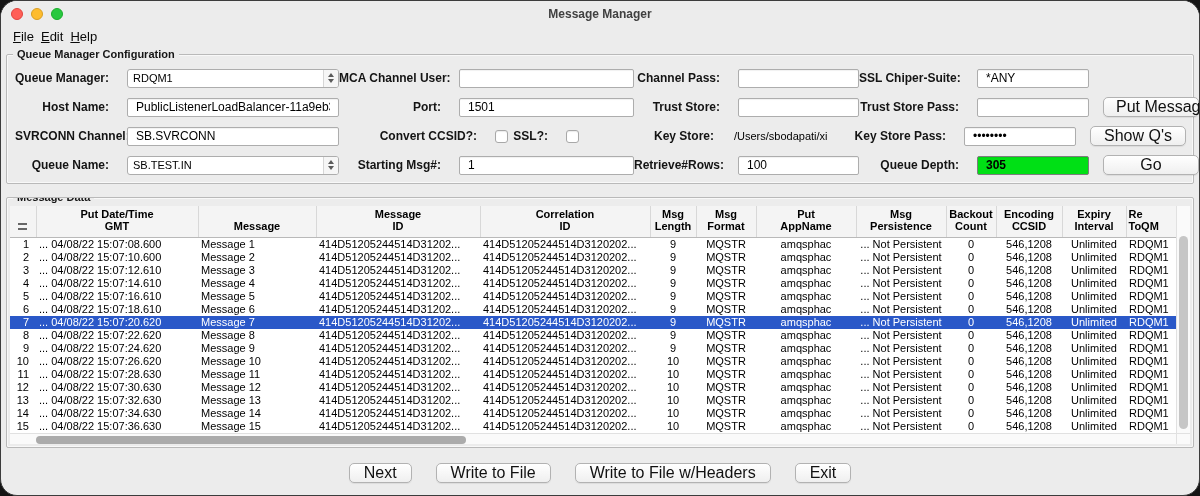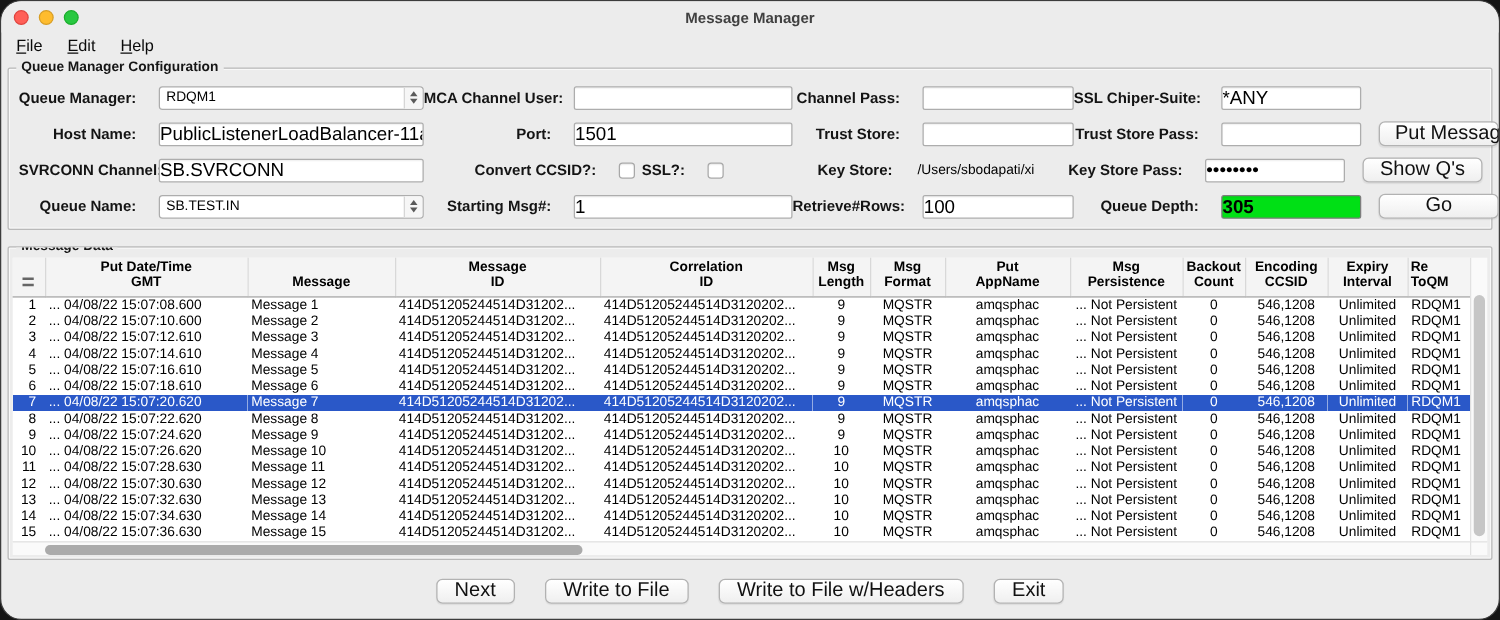--- a/index.html
+++ b/index.html
@@ -11,37 +11,37 @@
   }
   
   .titlebar { height:25px; flex:none; position:relative; display:flex; align-items:center; justify-content:center; background:#ececec; }
   .traffic { position:absolute; left:10px; top:7px; display:flex; gap:8px; }
   .light { width:12px; height:12px; border-radius:50%; }
   .light.red   { background:#ff5f57; border:1px solid #e0443e; }
   .light.yellow{ background:#febc2e; border:1px solid #d89e24; }
   .light.green { background:#28c840; border:1px solid #1aad2b; }
   .win-title { font-size:12px; font-weight:bold; color:#404040; }
   
-  .menubar { height:21px; flex:none; display:flex; align-items:center; padding-left:12px; gap:20px; }
+  .menubar { height:21px; flex:none; display:flex; align-items:center; padding-left:12px; gap:7px; }
   .menu-item { font-size:13px; color:#0a0a0a; cursor:default; }
   
   .groupbox { position:relative; border:1px solid #b9b9b9; border-radius:2px;
               box-shadow:inset 0 0 0 1px rgba(255,255,255,.65); margin:0 5px; }
   .gb-title { position:absolute; top:-8px; left:6px; background:#ececec; padding:0 4px;
               font-size:11px; font-weight:bold; color:#161616; line-height:14px; }
   
   .config { margin-top:7px; flex:none; padding:13px 8px 8px 8px; display:flex; flex-direction:column; gap:9px; }
   .crow { display:flex; align-items:center; height:20px; }
   .crow > * { flex:none; }
   .lbl { font-size:12px; font-weight:bold; color:#141414; text-align:right; padding-right:18px; white-space:nowrap; overflow:hidden; }
   .lw1{width:112px} .lw2{width:120px} .lw3{width:104px} .lw4{width:118px}
   .lwcb1{width:156px} .lwcb2{width:58px} .lwks{width:153px}
   .fw1{width:212px} .fw2{width:175px} .fw3{width:121px} .fw4{width:112px} .fwks{width:114px}
   .field { height:19px; border:1px solid #adadad; background:#fff; border-radius:2px;
-           font-family:inherit; font-size:15px; color:#000; padding:0 0; outline:none;
+           font-family:inherit; font-size:12px; color:#000; padding:0 8px; outline:none;
            box-shadow:inset 0 1px 1px rgba(0,0,0,.06); }
   .plainval { font-size:11px; color:#000; padding-left:2px; white-space:nowrap; overflow:hidden; }
   .combo { display:flex; align-items:center; background:#fff; border:1px solid #adadad; border-radius:3px; height:19px; overflow:hidden; }
   .combo .val { flex:1; padding:0 5px; font-size:11px; color:#000; white-space:nowrap; overflow:hidden; }
   .combo .arrows { width:15px; height:100%; display:flex; flex-direction:column; align-items:center; justify-content:center; gap:2px; border-left:1px solid #d6d6d6; background:#f6f6f6; }
   .tri-up   { width:0; height:0; border-left:3.5px solid transparent; border-right:3.5px solid transparent; border-bottom:4px solid #5a5a5a; }
   .tri-down { width:0; height:0; border-left:3.5px solid transparent; border-right:3.5px solid transparent; border-top:4px solid #5a5a5a; }
   .checkbox { width:13px; height:13px; background:#fff; border:1px solid #a8a8a8; border-radius:3px; display:inline-block; box-shadow:inset 0 1px 1px rgba(0,0,0,.08); }
   .btn { height:20px; padding:0 12px; background:linear-gradient(#ffffff,#efefef); border:1px solid #b2b2b2;
          border-radius:5px; font-family:inherit; font-size:16px; color:#111; box-shadow:0 1px 1px rgba(0,0,0,.07); white-space:nowrap; }

